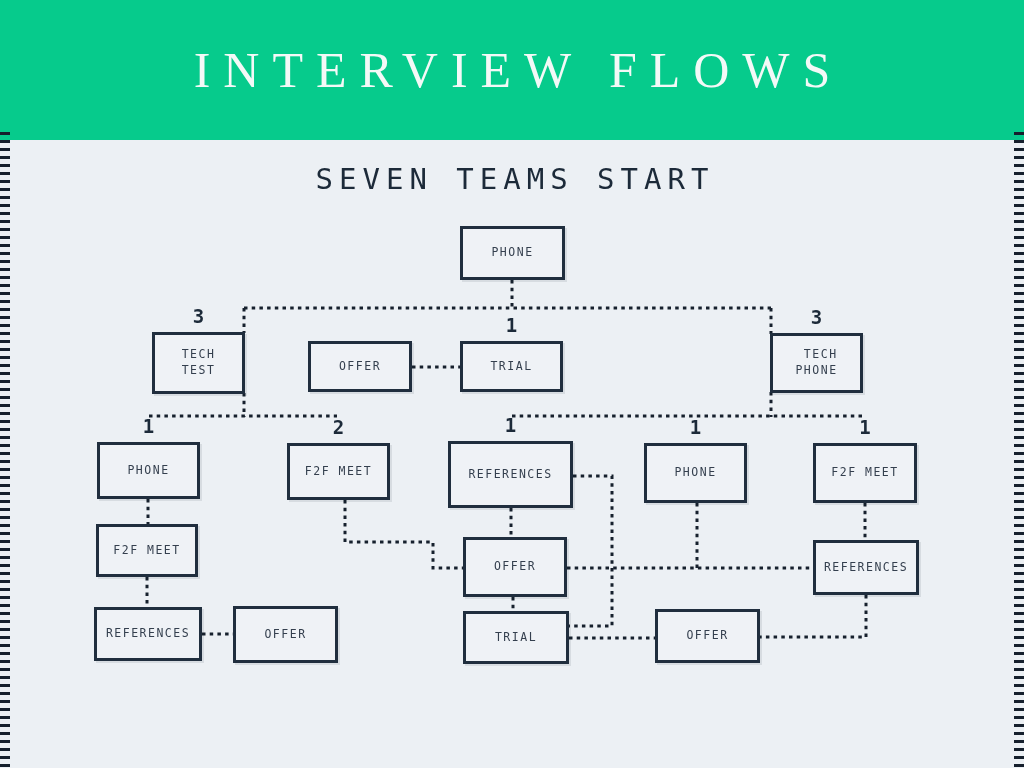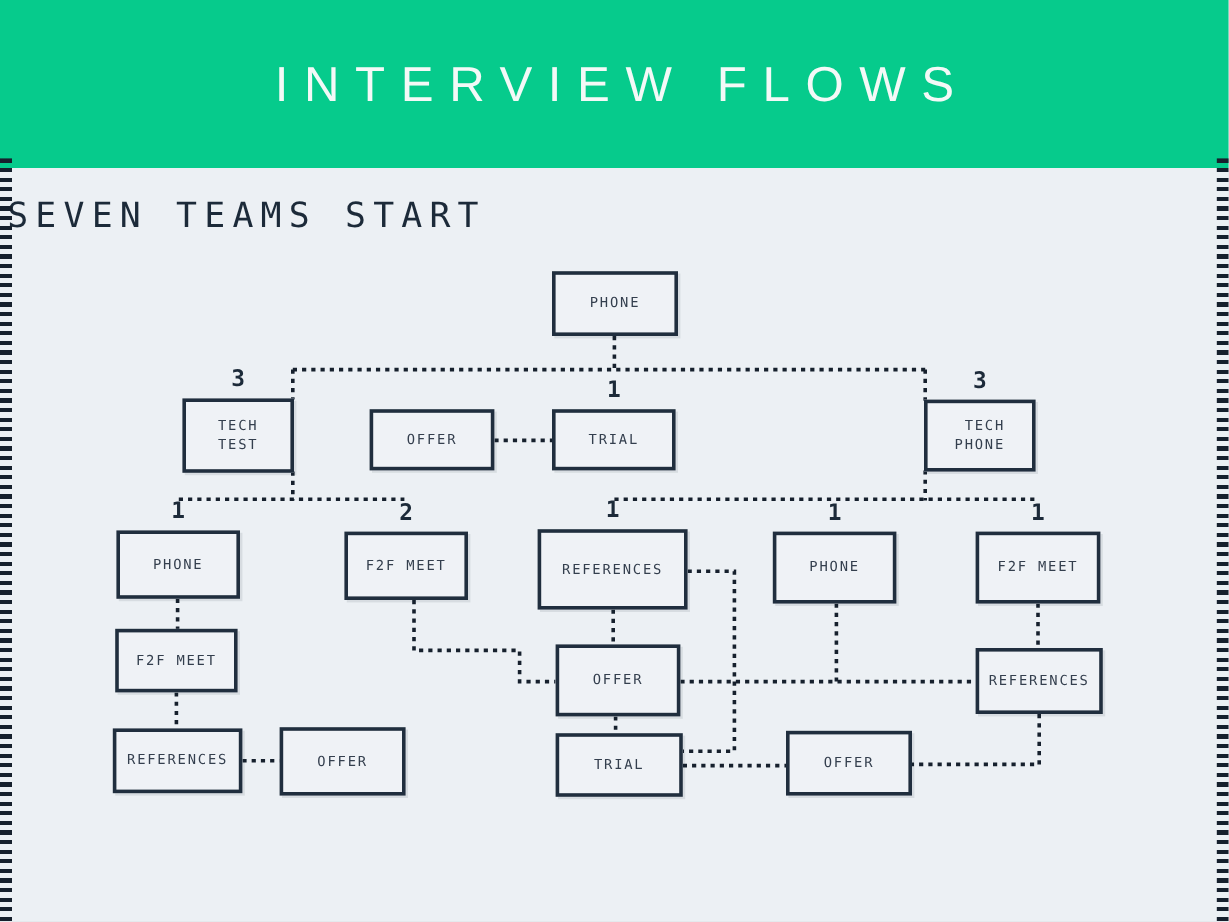--- a/index.html
+++ b/index.html
@@ -7,26 +7,26 @@
     position:relative;width:1024px;height:768px;margin:0 auto;
     background:#ecf0f4;overflow:hidden;
     font-family:"DejaVu Sans Mono","Liberation Mono",monospace;
   }
   
   #header{
     position:absolute;left:0;top:0;width:1024px;height:140px;
     background:#06cb8c;display:flex;align-items:center;justify-content:center;
   }
   #title{
-    color:#f3f9f7;font-family:Liberation Sans, sans-serif;
-    font-size:41px;font-weight:400;letter-spacing:13px;text-indent:13px;
+    color:#f3f9f7;font-family:Liberation Serif, serif;
+    font-size:50px;font-weight:400;letter-spacing:13px;text-indent:13px;
     white-space:nowrap;
   }
   #subtitle{
-    position:absolute;left:0;top:162px;width:1024px;
+    position:absolute;left:0;top:162px;width:1024px;text-align:center;
     color:#1c2a39;font-size:29px;font-weight:500;letter-spacing:6px;text-indent:6px;
     white-space:nowrap;
   }
   
   .stripe{
     position:absolute;top:132px;bottom:0;width:10px;
     background:repeating-linear-gradient(to bottom,#16202d 0 3.5px,transparent 3.5px 8px);
   }
   #stripe-left{left:0;}
   #stripe-right{right:0;}

